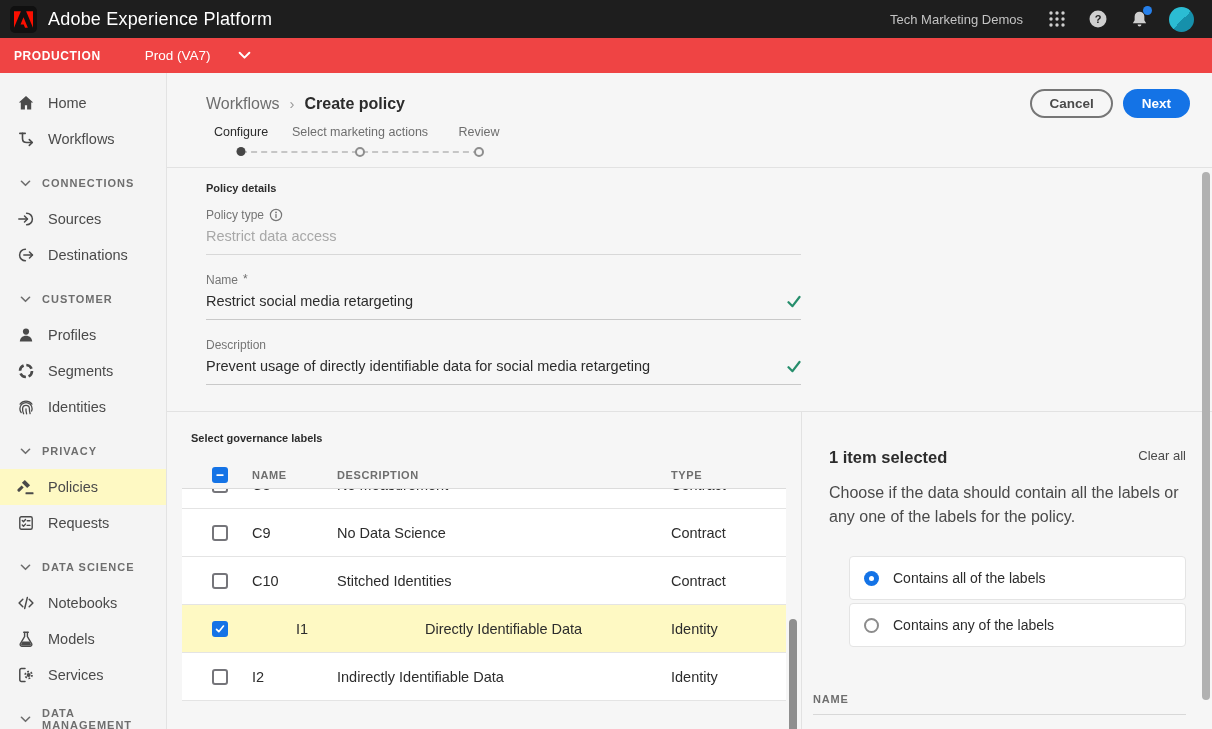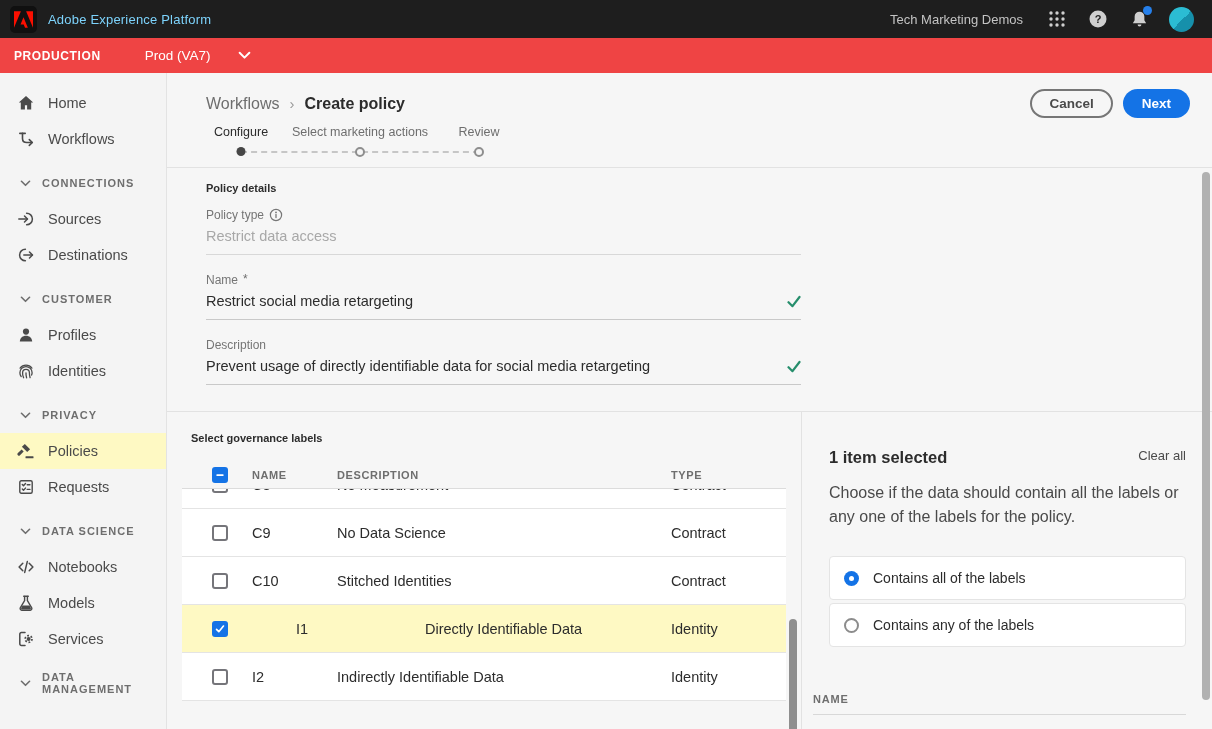--- a/index.html
+++ b/index.html
@@ -3,21 +3,21 @@
 <meta charset="utf-8">
 <style>
   * { box-sizing: border-box; margin: 0; padding: 0; }
   html,body { width:1212px; height:729px; overflow:hidden; }
   body { font-family:"Liberation Sans", sans-serif; background:#f6f6f6; }
   .app { position:relative; width:1212px; height:729px; display:flex; flex-direction:column; }
 
   
   .topbar { height:38px; background:#1e1e1e; display:flex; align-items:center; padding:0 18px 0 10px; flex:none; }
   .logo-box { width:27px; height:27px; background:#101010; border-radius:5px; display:flex; align-items:center; justify-content:center; margin-right:11px; }
-  .app-title { font-size:13px; color:#7dd3fc; letter-spacing:.2px; }
+  .app-title { font-size:18px; color:#ffffff; letter-spacing:.2px; }
   .topbar-right { margin-left:auto; display:flex; align-items:center; gap:19px; }
   .org-name { font-size:13px; color:#c3c3c3; margin-right:4px; }
   .tb-icon { position:relative; display:flex; align-items:center; justify-content:center; width:22px; height:22px; cursor:pointer; }
   .noti-dot { position:absolute; top:-2px; right:-2px; width:9px; height:9px; border-radius:50%; background:#2680eb; }
   .avatar { width:25px; height:25px; border-radius:50%; background:linear-gradient(135deg,#2bbcd3 52%,#1690ab 52%); }
 
   
   .envbar { height:35px; background:#ef4444; display:flex; align-items:center; color:#fff; padding:0 14px; flex:none; }
   .env-label { font-size:12px; font-weight:bold; letter-spacing:.6px; margin-right:44px; }
   .env-instance { font-size:13.5px; margin-right:28px; }
@@ -78,21 +78,21 @@
   .checkbox.blue { border:none; background:#1473e6; display:flex; align-items:center; justify-content:center; }
   .tscroll { position:absolute; right:4px; top:207px; width:8px; height:110px; background:#8f8f8f; border-radius:4px 4px 0 0; }
 
   
   .sel-panel { flex:1; padding:36px 26px 0 27px; position:relative; }
   .sel-head { display:flex; align-items:flex-start; }
   .sel-count { font-size:16.5px; font-weight:bold; color:#2c2c2c; }
   .clear-all { margin-left:auto; font-size:13px; color:#4a4a4a; cursor:pointer; }
   .sel-instr { margin-top:14px; font-size:16px; line-height:1.5; color:#4a4a4a; max-width:356px; }
   .opt-cards { margin-top:27px; display:flex; flex-direction:column; gap:3px; }
-  .opt-card { height:44px; background:#fff; border:1px solid #e4e4e4; border-radius:4px; display:flex; align-items:center; gap:14px; padding-left:14px; font-size:14px; color:#2c2c2c; cursor:pointer; }
+  .opt-card { height:44px; background:#fff; border:1px solid #e4e4e4; border-radius:4px; display:flex; align-items:center; gap:14px; padding-left:14px; font-size:14px; color:#2c2c2c; cursor:pointer;margin-left:20px; }
   .radio { width:15px; height:15px; border-radius:50%; border:2px solid #8c8c8c; background:#fff; flex:none; }
   .radio.on { border:none; background:#1473e6; position:relative; }
   .radio.on::after { content:""; position:absolute; left:5px; top:5px; width:5px; height:5px; border-radius:50%; background:#fff; }
   .panel-name { margin-top:46px; margin-left:-16px; }
   .panel-name-label { font-size:11px; font-weight:bold; letter-spacing:.8px; color:#6e6e6e; }
   .panel-name-rule { border-bottom:1px solid #d8d8d8; margin-top:9px; }
 
   .main-scrollbar { position:absolute; right:2px; top:99px; width:8px; height:528px; background:#b1b1b1; border-radius:4px; }
 </style>
 </head>
@@ -219,20 +219,28 @@
       <div class="side-item">
         <span class="side-icon">
             <svg width="18" height="18" viewBox="0 0 18 18">
               <g fill="#4a4a4a">
                 <circle cx="9" cy="5.6" r="3.1"></circle>
                 <path d="M2.8 15.4c.3-3.6 2.9-5.7 6.2-5.7s5.9 2.1 6.2 5.7z"></path>
               </g>
             </svg>
           </span>
         <span>Profiles</span>
+      </div>
+      <div class="side-item">
+        <span class="side-icon">
+            <svg width="18" height="18" viewBox="0 0 18 18">
+              <circle cx="9" cy="9" r="6" fill="none" stroke="#4a4a4a" stroke-width="2.6" stroke-dasharray="6.5 2.8"></circle>
+            </svg>
+          </span>
+        <span>Segments</span>
       </div>
       <div class="side-item">
         <span class="side-icon">
             <svg width="18" height="18" viewBox="0 0 18 18">
               <g fill="none" stroke="#4a4a4a" stroke-width="1.3" stroke-linecap="round">
                 <path d="M3.1 6.1a7.3 7.3 0 0 1 11.8 0"></path>
                 <path d="M4.2 14.6a6.2 6.2 0 0 1-1.3-3.9 6.1 6.1 0 0 1 12.2 0 6.2 6.2 0 0 1-.5 2.4"></path>
                 <path d="M6.6 15.7a9.4 9.4 0 0 1-1-5 3.4 3.4 0 0 1 6.8 0c0 1.7.2 3.4.7 5"></path>
                 <path d="M9 10.9a13.5 13.5 0 0 0 .6 5"></path>
               </g>

